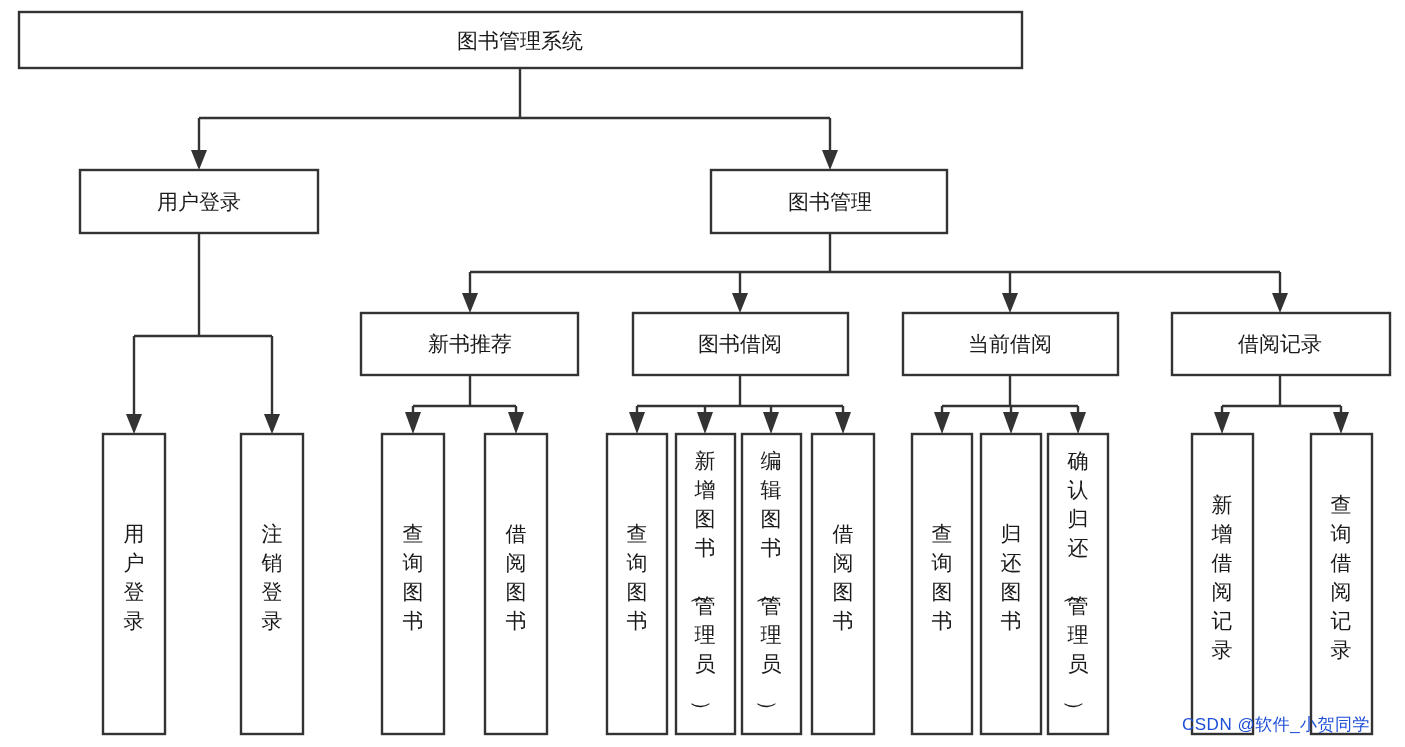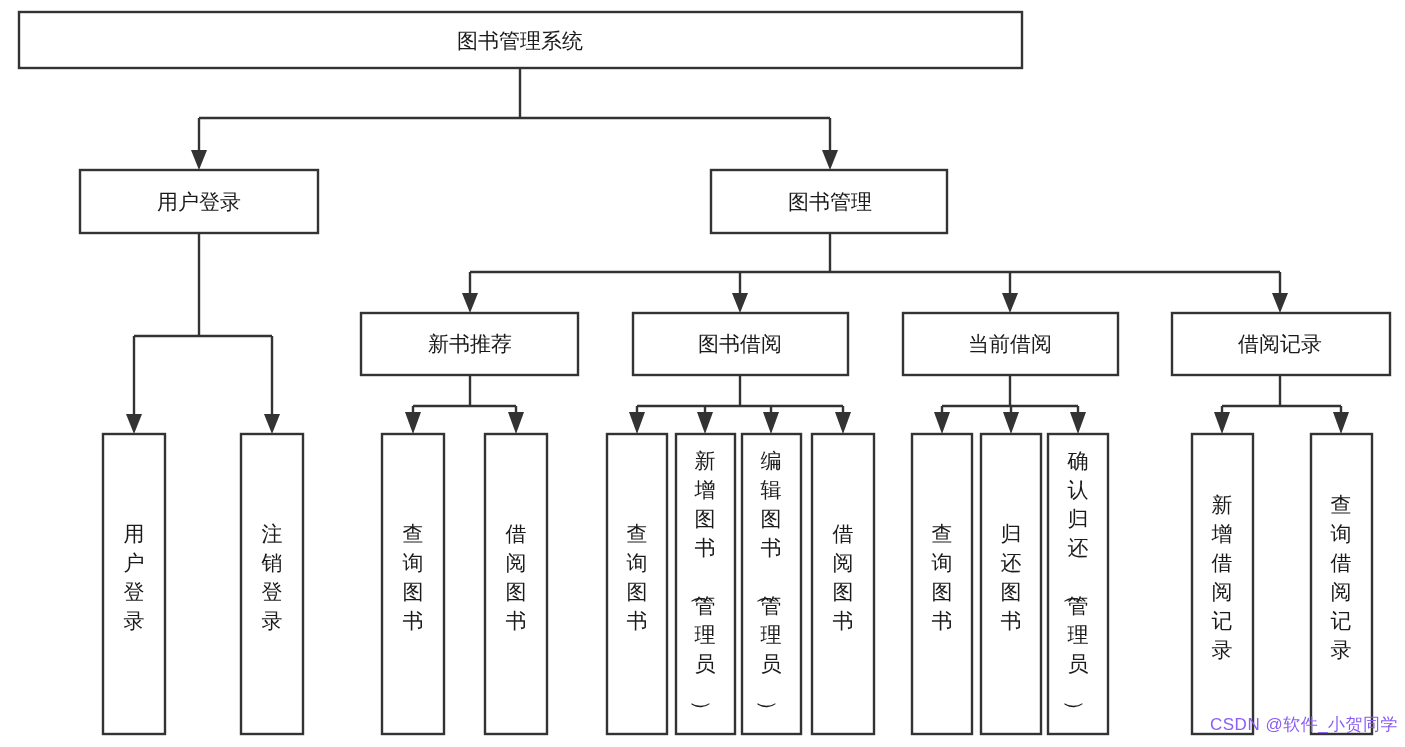--- a/index.html
+++ b/index.html
@@ -50,25 +50,25 @@
     dominant-baseline: middle;
   }
   .node-label-v {
     font-family: "Liberation Sans", sans-serif;
     font-size: 21px;
     fill: #1a1a1a;
     text-anchor: middle;
   }
   .watermark {
     position: absolute;
-    left: 1210px;
+    left: 1182px;
     top: 713px;
     font-family: "Liberation Sans", sans-serif;
     font-size: 17px;
-    color: #8b5cf6;
+    color: #1d4ed8;
     white-space: nowrap;
     letter-spacing: 0.5px;
     pointer-events: none;
   }
 </style>
 </head>
 <body>
 
 <div id="diagram-root">
 

